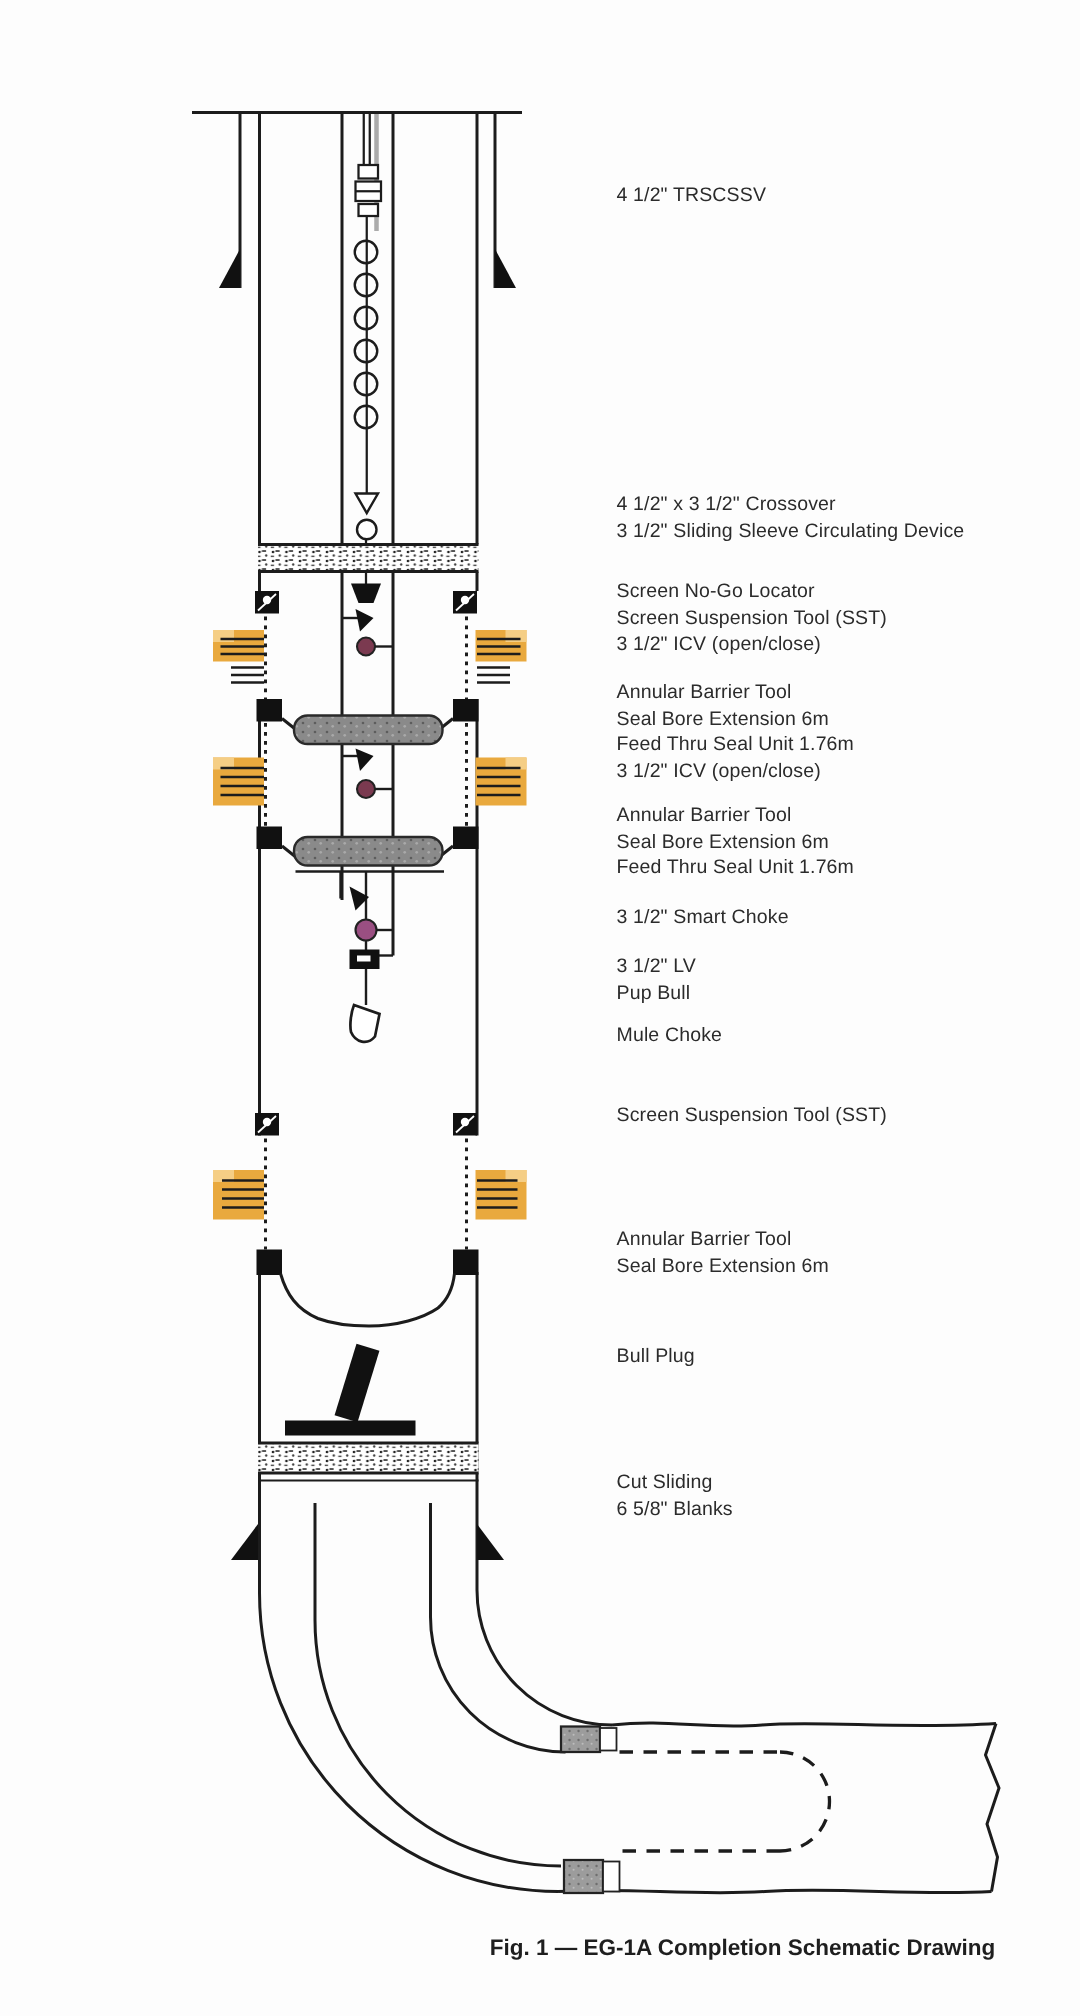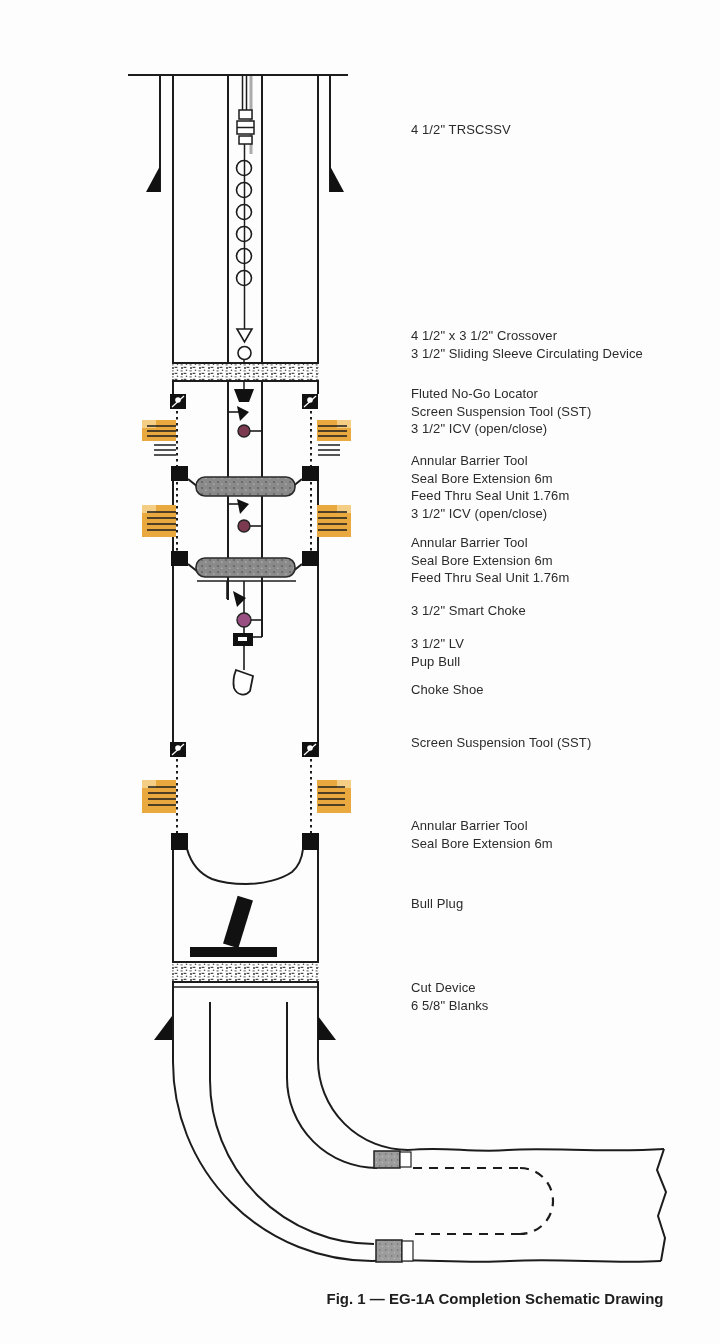--- a/index.html
+++ b/index.html
@@ -242,21 +242,21 @@
 <div class="lbl" style="top:121px">
   <div>4 1/2" TRSCSSV</div>
 </div>
 
 <div class="lbl" style="top:327px">
   <div>4 1/2" x 3 1/2" Crossover</div>
   <div>3 1/2" Sliding Sleeve Circulating Device</div>
 </div>
 
 <div class="lbl" style="top:385px">
-  <div>Fluted No-Go Locator</div>
+  <div>Screen No-Go Locator</div>
   <div>Screen Suspension Tool (SST)</div>
   <div>3 1/2" ICV (open/close)</div>
 </div>
 
 <div class="lbl" style="top:452px">
   <div>Annular Barrier Tool</div>
   <div>Seal Bore Extension 6m</div>
   <div>Feed Thru Seal Unit 1.76m</div>
   <div>3 1/2" ICV (open/close)</div>
 </div>
@@ -270,36 +270,36 @@
 <div class="lbl" style="top:602px">
   <div>3 1/2" Smart Choke</div>
 </div>
 
 <div class="lbl" style="top:635px">
   <div>3 1/2" LV</div>
   <div>Pup Bull</div>
 </div>
 
 <div class="lbl" style="top:681px">
-  <div>Choke Shoe</div>
+  <div>Mule Choke</div>
 </div>
 
 <div class="lbl" style="top:734px">
   <div>Screen Suspension Tool (SST)</div>
 </div>
 
 <div class="lbl" style="top:817px">
   <div>Annular Barrier Tool</div>
   <div>Seal Bore Extension 6m</div>
 </div>
 
 <div class="lbl" style="top:895px">
   <div>Bull Plug</div>
 </div>
 
 <div class="lbl" style="top:979px">
-  <div>Cut Device</div>
+  <div>Cut Sliding</div>
   <div>6 5/8" Blanks</div>
 </div>
 
 <div class="caption">Fig. 1 — EG-1A Completion Schematic Drawing</div>
 
 </div>
 
 </body></html>

